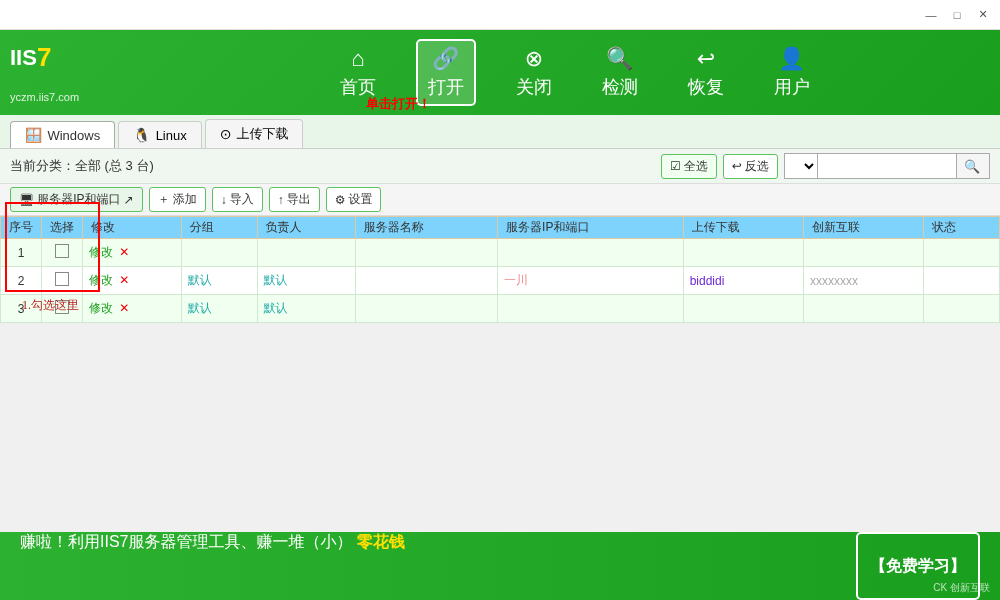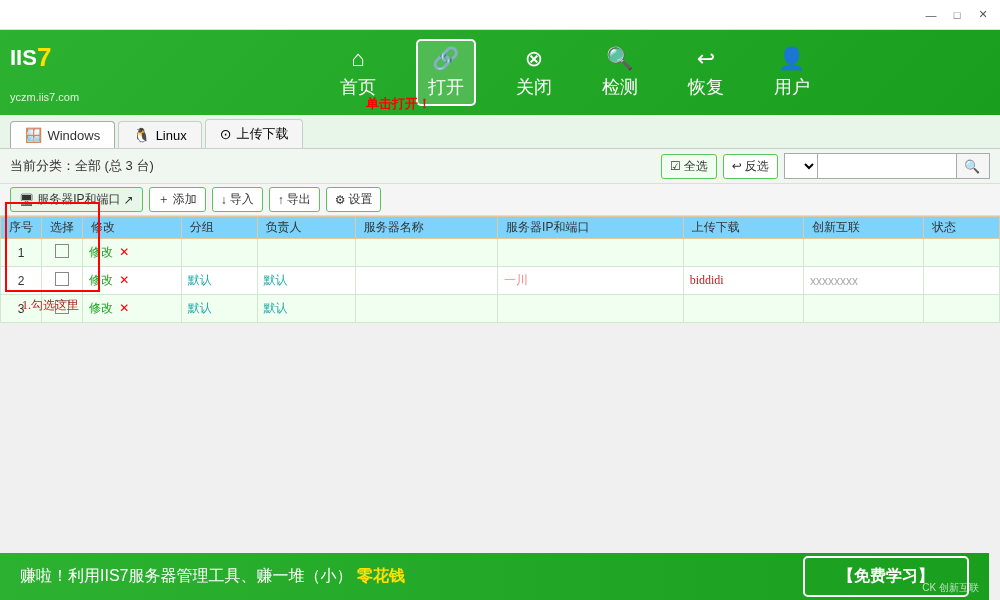--- a/index.html
+++ b/index.html
@@ -297,40 +297,39 @@
       color: #b91c1c;
       font-size: 12px;
       font-family: Liberation Serif, serif;
     }
 
     
     .footer {
       position: absolute;
       bottom: 0;
       left: 0;
-      right: 11px;
-      height: 47px;
+      right: 0;
+      height: 68px;
       background: linear-gradient(90deg, #2db130, #1a9e1d);
       display: flex;
-      align-items: center;
       justify-content: space-between;
       padding: 0 20px;
     }
     .footer-text {
       color: white;
       font-size: 16px;
     }
     .footer-highlight {
       color: #ffe000;
       font-weight: bold;
     }
     .footer-btn {
       border: 2px solid white;
       color: white;
-      padding: 8px 33px;
+      padding: 8px 12px;
       border-radius: 5px;
       font-size: 16px;
       font-weight: bold;
       cursor: pointer;
       background: transparent;
     }
     .footer-logo {
       position: absolute;
       right: 10px;
       bottom: 5px;
@@ -507,21 +506,21 @@
         <td class="row-num">2</td>
         <td class="checkbox-cell"><span class="checkbox"></span></td>
         <td>
           <span class="edit-btn">修改</span>
           <span class="del-btn">✕</span>
         </td>
         <td style="color:#2aa;">默认</td>
         <td style="color:#2aa;">默认</td>
         <td></td>
         <td style="color:#e88;margin-top:24px;">一川</td>
-        <td style="color:#b91c1c;font-family:Liberation Serif, serif;">biddidi</td>
+        <td style="color:#6d28d9;">biddidi</td>
         <td style="color:#aaa;">xxxxxxxx</td>
         <td></td>
       </tr>
 
       <tr>
         <td class="row-num">3</td>
         <td class="checkbox-cell"><span class="checkbox"></span></td>
         <td>
           <span class="edit-btn">修改</span>
           <span class="del-btn">✕</span>

